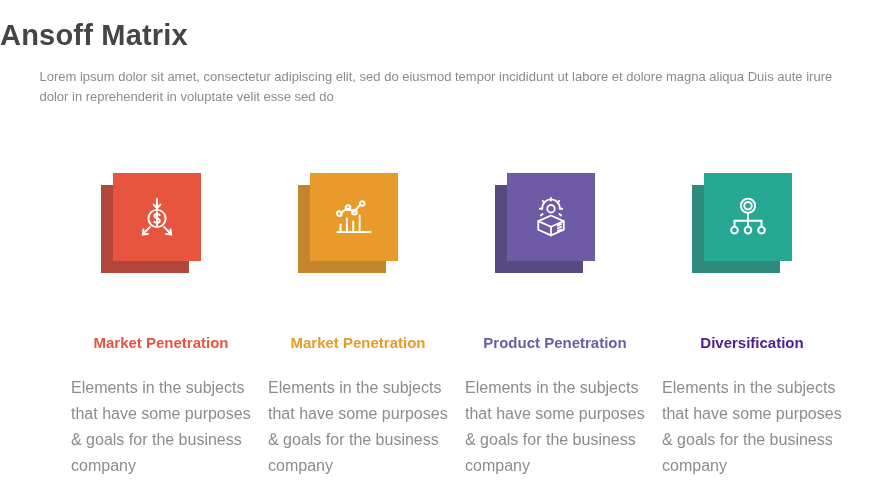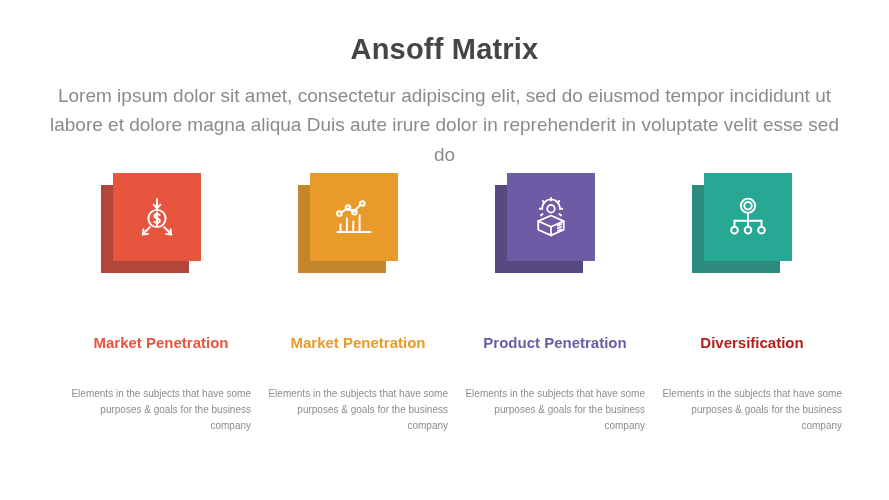--- a/index.html
+++ b/index.html
@@ -15,34 +15,34 @@
   }
   .slide {
     position: relative;
     width: 889px;
     height: 500px;
     box-sizing: border-box;
   }
 
   
   .header {
-    padding-top: 32px;
-    text-align: center;
+    padding-top: 18px;
+    text-align: left;
   }
   .title {
     font-size: 29px;
     font-weight: bold;
     color: #454545;
     letter-spacing: 0.2px;
     line-height: 1.2;
   }
   .subtitle {
     margin: 14px auto 0 auto;
     width: 810px;
-    font-size: 19px;
+    font-size: 13px;
     color: #8b8b8b;
     line-height: 1.55;
     font-weight: 400;
   }
 
   
   .columns {
     position: absolute;
     top: 160px;
     left: 12px;
@@ -95,25 +95,25 @@
     line-height: 1.33;
     text-align: center;
     min-height: 40px;
     display: flex;
     align-items: center;
     justify-content: center;
     padding: 0 6px;
     box-sizing: border-box;
   }
   .body-text {
-    margin-top: 23px;
-    font-size: 10px;
+    margin-top: 12px;
+    font-size: 16px;
     color: #8c8c8c;
     line-height: 1.62;
-    text-align: right;
+    text-align: left;
     width: 180px;
   }
 </style>
 </head>
 <body>
 
 <div class="slide">
 
   <div class="header">
     <div class="title">Ansoff Matrix</div>
@@ -211,18 +211,18 @@
               <path d="M14 37 L14 45"></path>
               <path d="M32 37 L32 45"></path>
               <path d="M50 37 L50 45"></path>
               <circle cx="14" cy="49.5" r="4.4"></circle>
               <circle cx="32" cy="49.5" r="4.4"></circle>
               <circle cx="50" cy="49.5" r="4.4"></circle>
             </g>
           </svg>
         </div>
       </div>
-      <div class="heading" style="color:#b91c1c">Diversification</div>
+      <div class="heading" style="color:#4c1d95">Diversification</div>
       <div class="body-text">Elements in the subjects that have  some purposes &amp; goals for the  business company</div>
     </div>
 
   </div>
 </div>
 
 </body></html>

